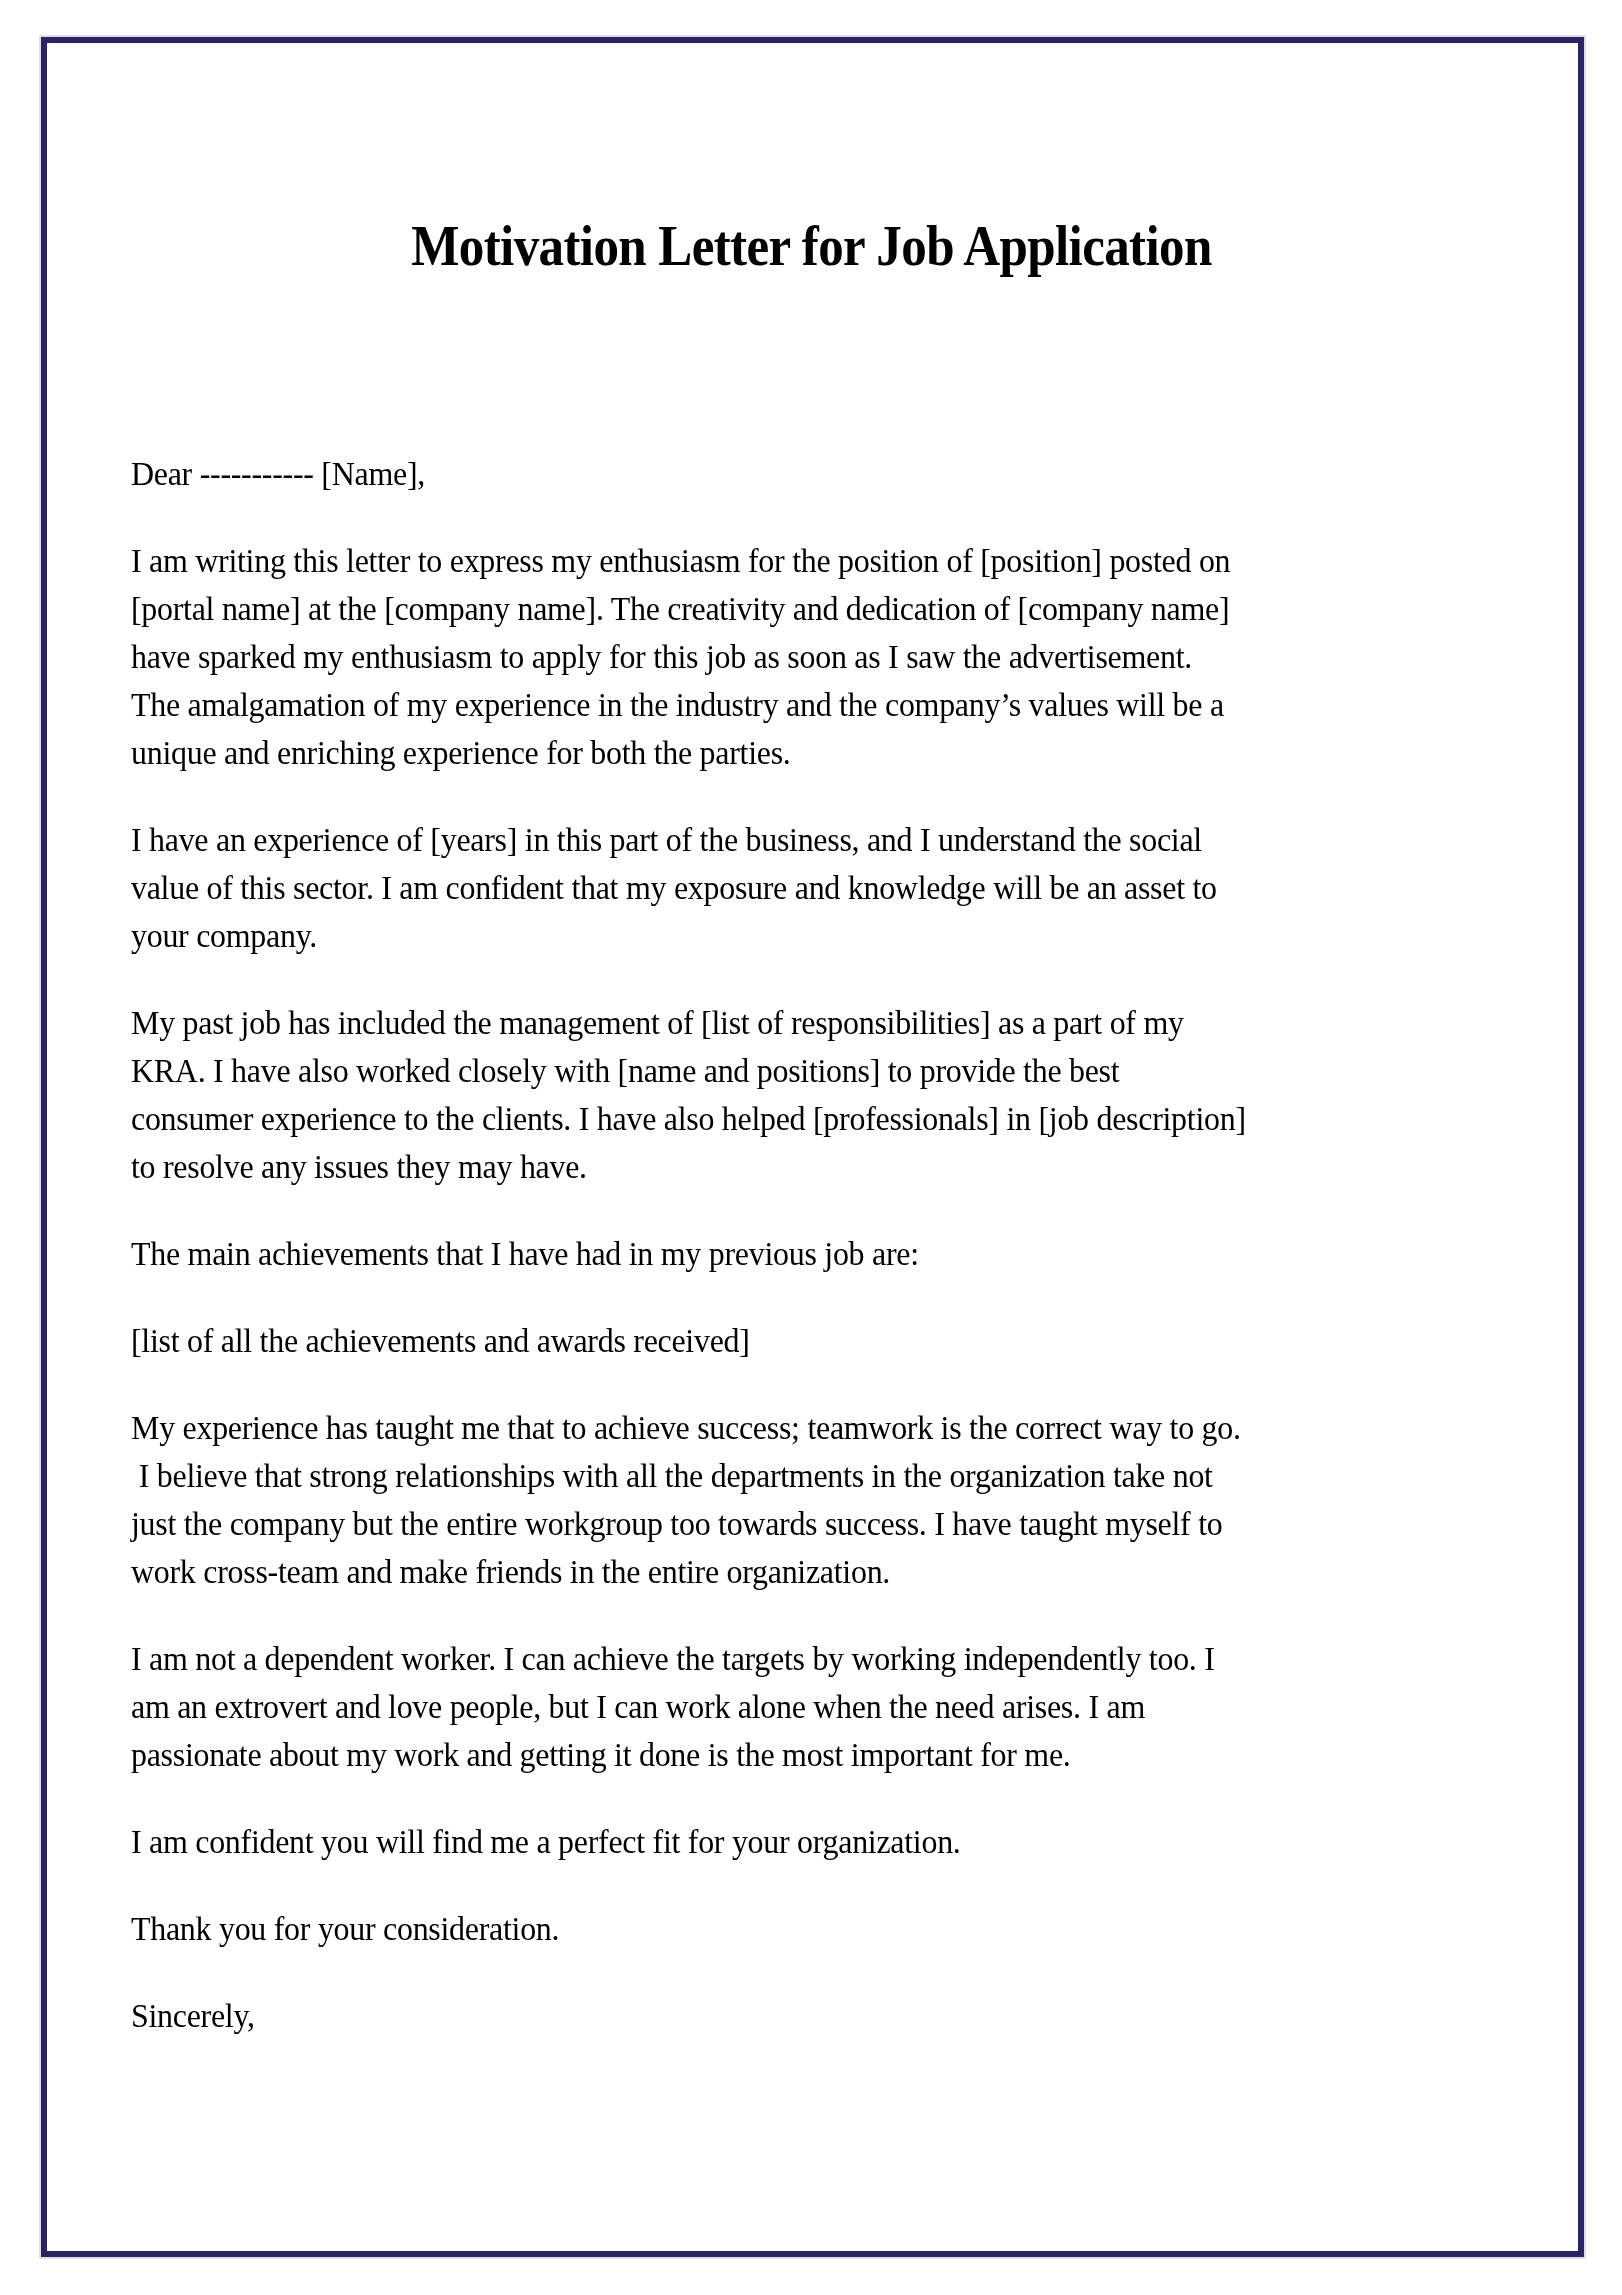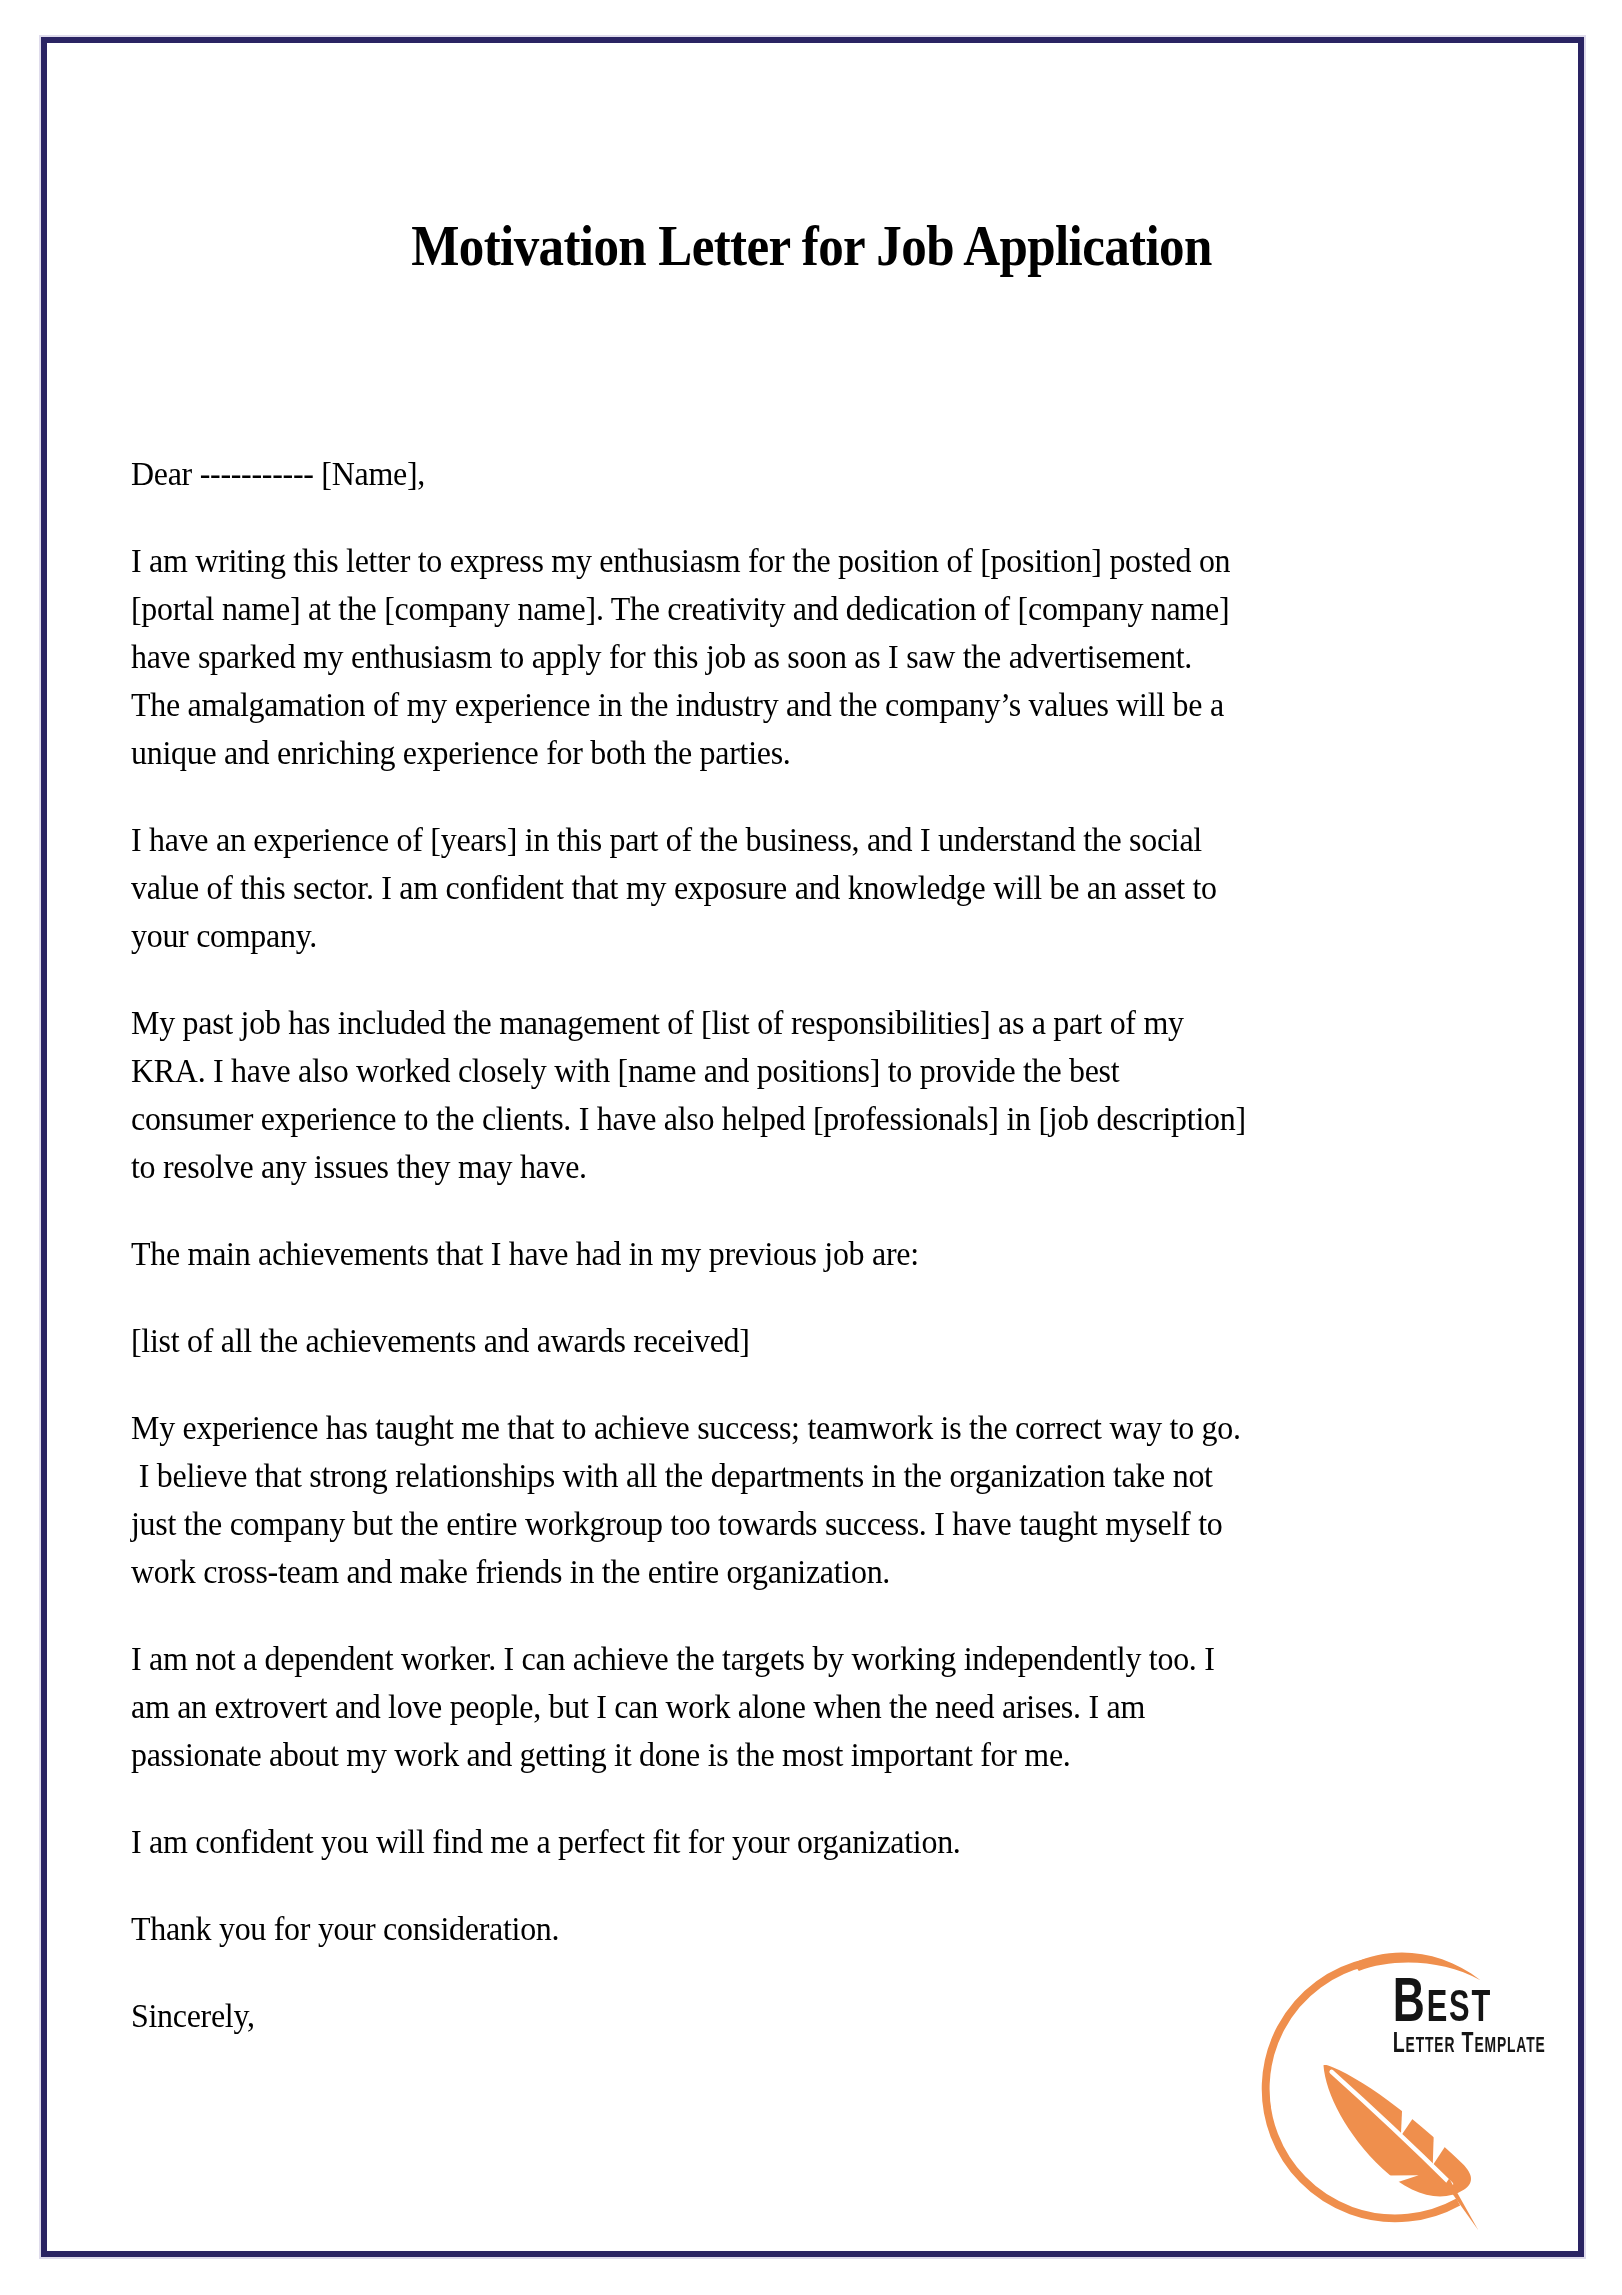--- a/index.html
+++ b/index.html
@@ -82,34 +82,15 @@
 just the company but the entire workgroup too towards success. I have taught myself to
 work cross-team and make friends in the entire organization.</p>
     <p>I am not a dependent worker. I can achieve the targets by working independently too. I
 am an extrovert and love people, but I can work alone when the need arises. I am
 passionate about my work and getting it done is the most important for me.</p>
     <p>I am confident you will find me a perfect fit for your organization.</p>
     <p>Thank you for your consideration.</p>
     <p>Sincerely,</p>
   </div>
 
-  <div class="brand-logo">
-    <svg viewBox="0 0 512 512" xmlns="http://www.w3.org/2000/svg">
-
-      <path d="M 217.5 39 A 198 198 0 1 0 358 405" fill="none" stroke="#ef8f4d" stroke-width="12"></path>
-      <path d="M 198 40 C 258 12 332 20 392 66 C 334 34 258 32 206 52 Z" fill="#ef8f4d"></path>
-
-      <g transform="translate(152,196) rotate(-44)">
-        <path d="M 0 0 C -28 34 -48 100 -45 176 C -42 238 -16 278 22 286 C 42 290 50 277 48 250 C 46 176 32 66 8 12 C 5 4 2 1 0 0 Z" fill="#ef8f4d"></path>
-        <path d="M 2 16 C 8 100 12 180 14 266" fill="none" stroke="#ffffff" stroke-width="7" stroke-linecap="round"></path>
-        <polygon points="46,126 10,160 48,152" fill="#ffffff"></polygon>
-        <polygon points="49,192 14,226 50,218" fill="#ffffff"></polygon>
-        <polygon points="-44,192 -12,222 -45,206" fill="#ffffff"></polygon>
-        <path d="M 8 260 L 18 258 L -5 346 Z" fill="#ef8f4d"></path>
-      </g>
-
-      <text transform="translate(258,128) scale(0.7,1)" x="0" y="0" fill="#151515" style="font-family:'Liberation Sans',sans-serif;font-weight:700;font-variant:small-caps;font-size:97px;letter-spacing:4px;">Best</text>
-      <text transform="translate(258,175) scale(0.65,1)" x="0" y="0" fill="#151515" style="font-family:'Liberation Sans',sans-serif;font-weight:700;font-variant:small-caps;font-size:46px;letter-spacing:2px;">Letter Template</text>
-    </svg>
-  </div>
 
 </div>
 
 
 </body></html>

